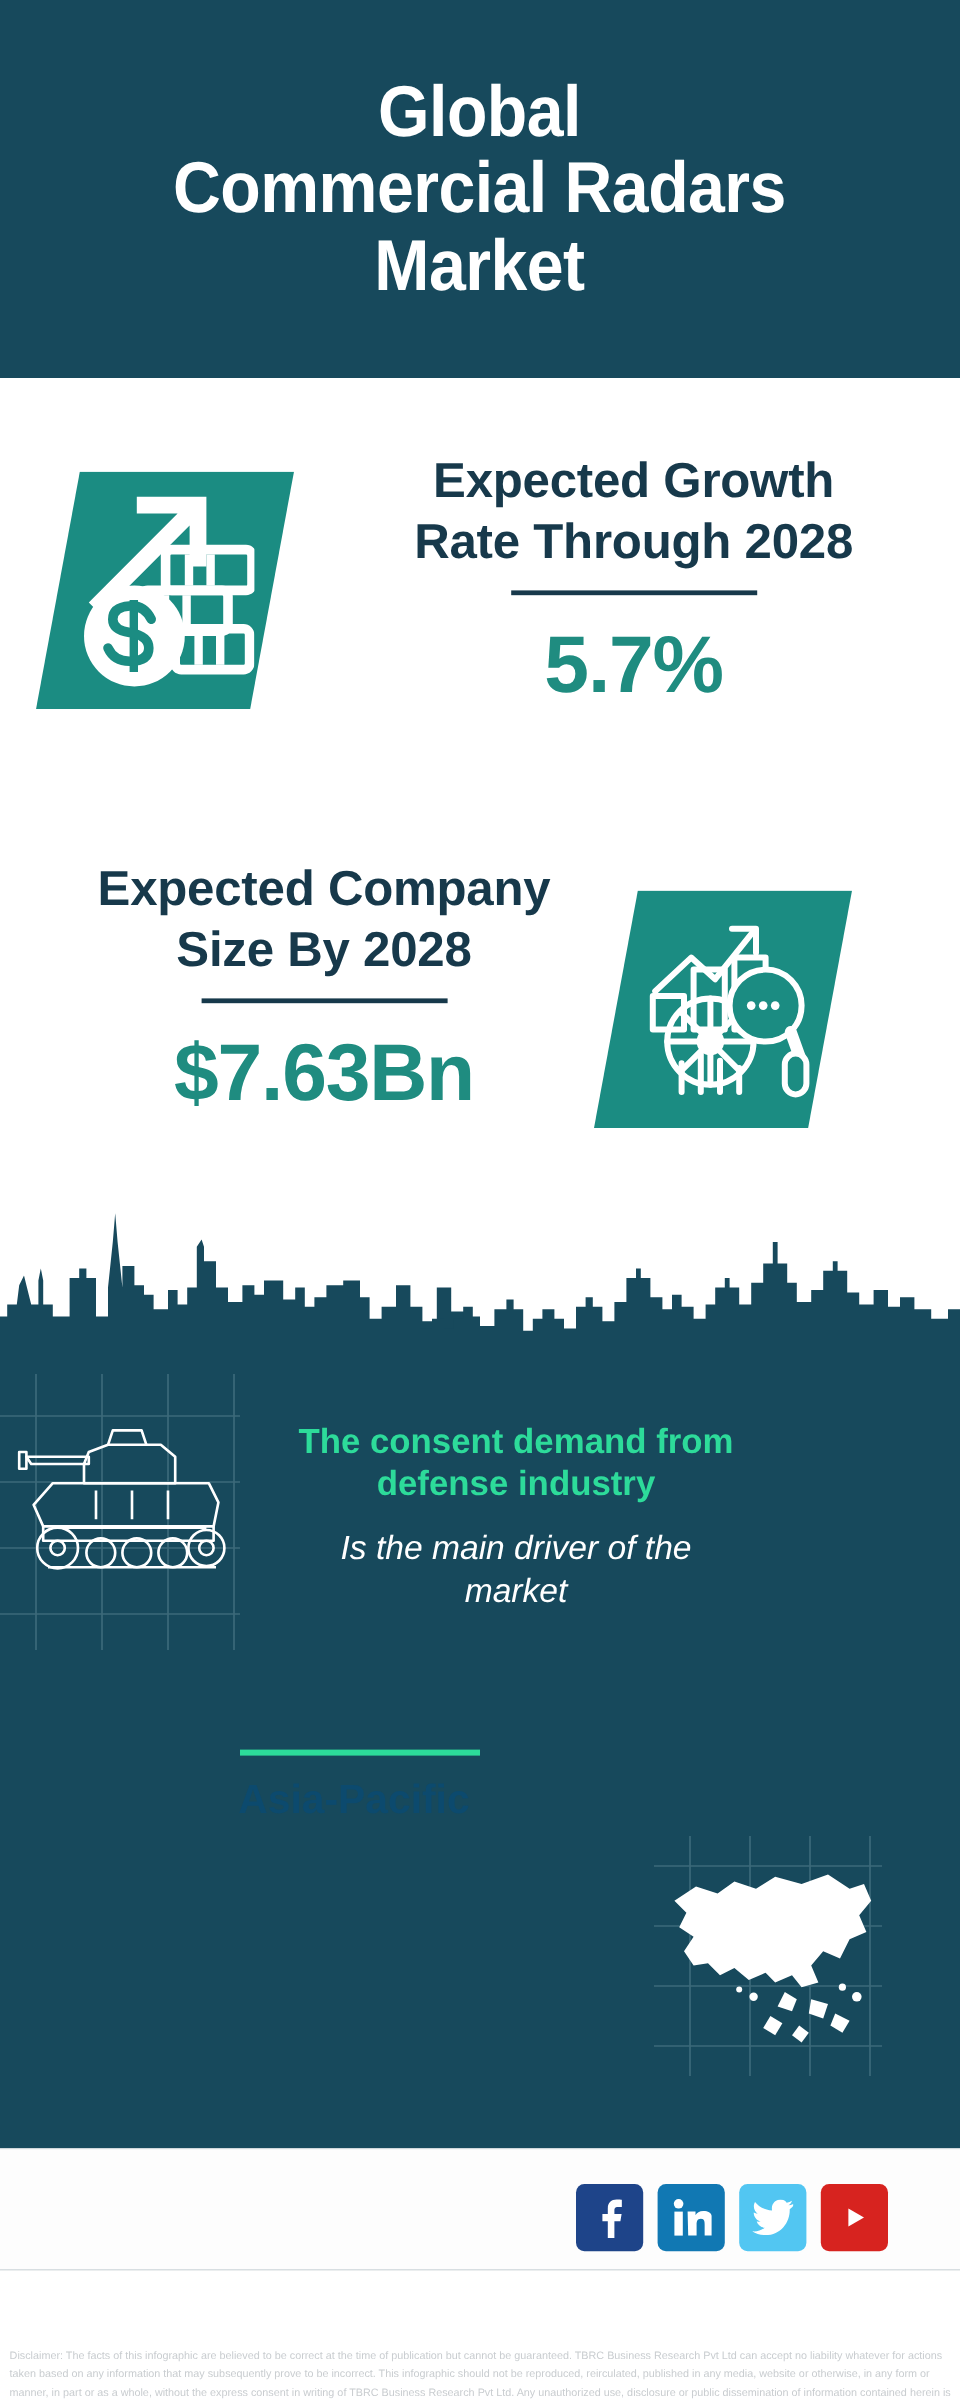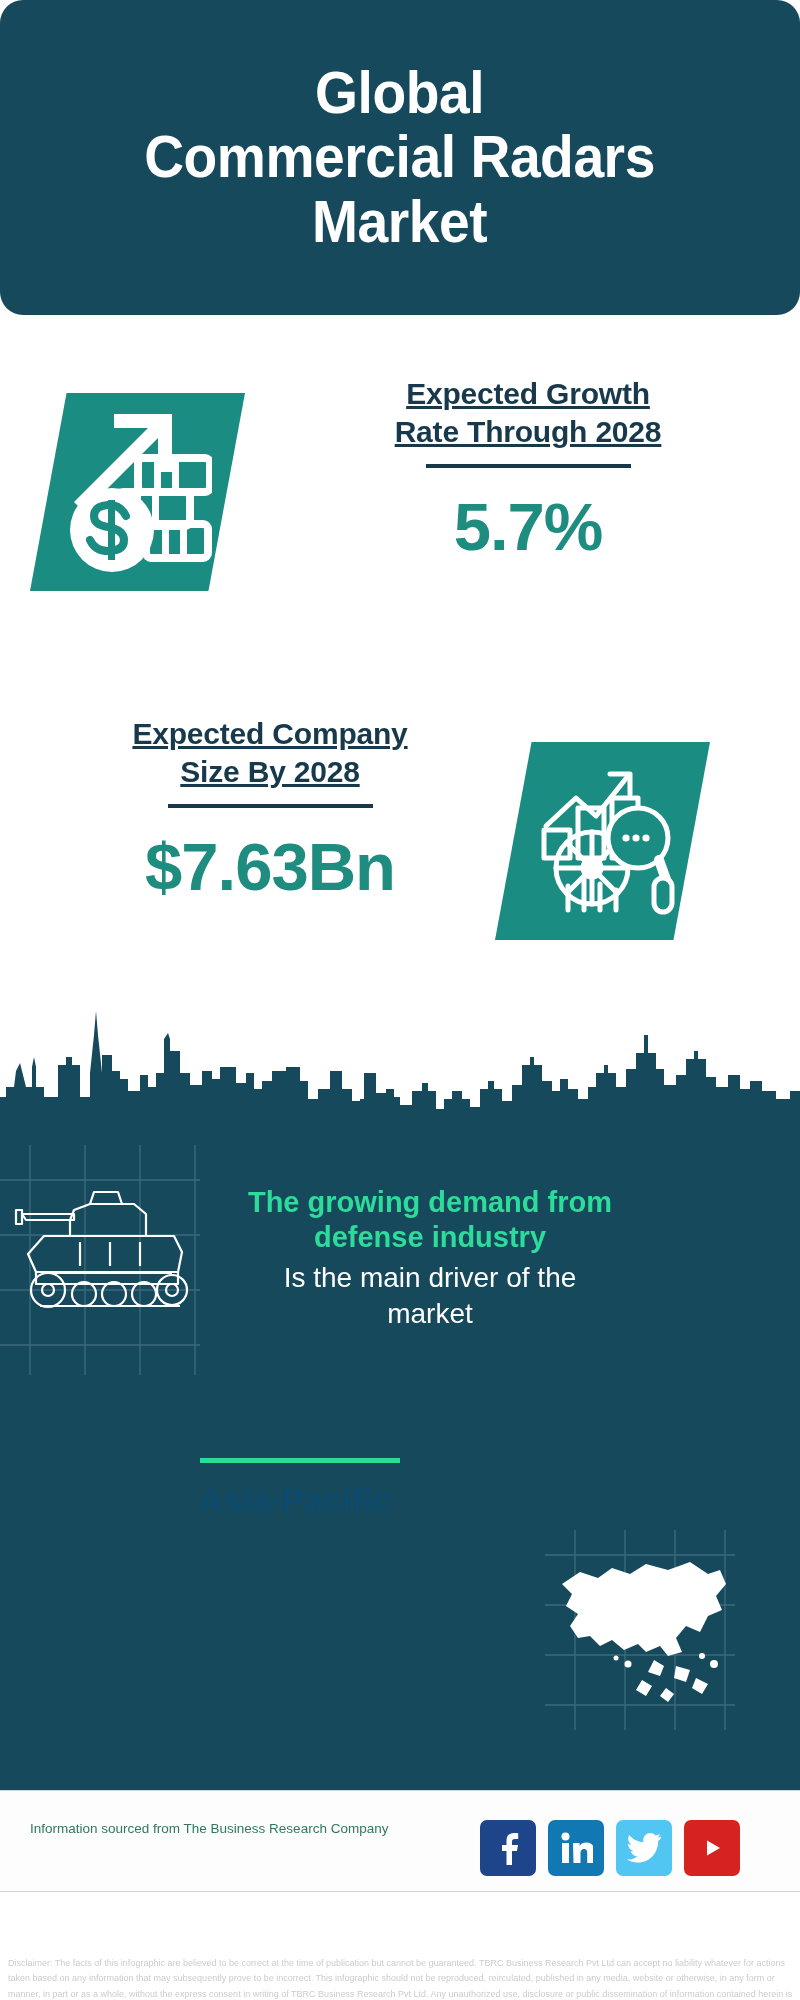--- a/index.html
+++ b/index.html
@@ -6,44 +6,43 @@
   body{
     width:800px;height:2000px;background:#ffffff;
     font-family:"Liberation Sans", sans-serif;
     overflow:hidden;position:relative;
   }
   .page{width:800px;height:2000px;position:relative;overflow:hidden;background:#fff;}
 
   
   .header{
     position:absolute;left:0;top:0;width:800px;height:315px;
-    background:#17495c;display:flex;align-items:center;justify-content:center;border-radius:23px;
+    background:#17495c;display:flex;align-items:center;justify-content:center;
   }
   .header-title{
     color:#ffffff;text-align:center;font-weight:bold;
     font-size:60px;line-height:1.07;letter-spacing:-0.5px;
     font-family:"Liberation Sans Narrow","Liberation Sans",sans-serif;
     transform:scaleX(0.92);
   }
   .header-title span{display:block;white-space:nowrap;}
 
   
   .stat1-shape{
     position:absolute;left:30px;top:393px;width:215px;height:198px;
     background:#1b8c82;
     clip-path:polygon(17% 0%, 100% 0%, 83% 100%, 0% 100%);
   }
   .stat1-icon{position:absolute;left:62px;top:406px;width:150px;height:170px;}
   .stat1-text{
     position:absolute;left:278px;top:375px;width:500px;text-align:center;
   }
   .stat-label{
-    color:#17394b;font-weight:bold;font-size:30px;line-height:1.25;
+    color:#17394b;font-weight:bold;font-size:41px;line-height:1.25;
     letter-spacing:-0.2px;
-    text-decoration:underline;
   }
   .stat-label span{display:block;}
   .divider-dark{
     width:205px;height:4px;background:#17394b;margin:14px auto 6px auto;
   }
   .stat-value{
     color:#1f8c80;font-weight:bold;font-size:67px;line-height:1.05;
     letter-spacing:-1px;
     margin-top:24px;
   }
@@ -80,21 +79,22 @@
 
   .driver-text{
     position:absolute;left:215px;top:1185px;width:430px;text-align:center;
   }
   .accent-line{
     color:#2ddb9a;font-weight:bold;font-size:29px;line-height:1.22;
   }
   .accent-line span{display:block;}
   .plain-line{
     color:#ffffff;font-size:28px;line-height:1.28;font-weight:normal;
-    margin-top:4px;
+    margin-top:16px;
+    font-style:italic;
   }
   .plain-line span{display:block;}
   .divider-green{
     position:absolute;left:200px;top:1458px;width:200px;height:5px;
     background:#2ddb9a;
   }
   .region-text{
     position:absolute;left:60px;top:1480px;width:470px;text-align:center;
   }
   .region-accent{
@@ -238,21 +238,21 @@
       <ellipse cx="158" cy="110" rx="15" ry="15"></ellipse>
       <path d="M34 93 L158 93 M26 126 L166 126"></path>
       <path d="M66 62 L66 86 M96 62 L96 86 M126 62 L126 86"></path>
       <circle cx="34" cy="110" r="6"></circle>
         <circle cx="158" cy="110" r="6"></circle>
     </g>
   </svg>
 
   <div class="driver-text">
     <div class="accent-line">
-      <span>The growing demand from</span>
+      <span>The consent demand from</span>
       <span>defense industry</span>
     </div>
     <div class="plain-line">
       <span>Is the main driver of the</span>
       <span>market</span>
     </div>
   </div>
 
   <div class="divider-green"></div>
 
@@ -277,21 +277,20 @@
       <path d="M116 148 L124 154 L118 162 L110 156 Z"></path>
       <circle cx="164" cy="124" r="4"></circle>
         <circle cx="152" cy="116" r="3"></circle>
       <circle cx="78" cy="124" r="3.5"></circle>
         <circle cx="66" cy="118" r="2.5"></circle>
     </g>
   </svg>
 
   <div class="footer"></div>
   <div class="footer-text">
-    <span>Information sourced from The Business Research Company</span>
   </div>
 
   <div class="social-row">
     <div class="social s-fb">
       <svg width="30" height="34" viewBox="0 0 30 34">
           <path fill="#fff" d="M19 34V20h5l1-6h-6v-3c0-1.7.5-2.9 3-2.9h3.2V2.2C24.6 2.1 22.8 2 20.8 2 16.5 2 13.5 4.6 13.5 9.4V14H9v6h4.5v14z"></path>
         </svg>
     </div>
     <div class="social s-li">
       <svg width="34" height="34" viewBox="0 0 34 34">

